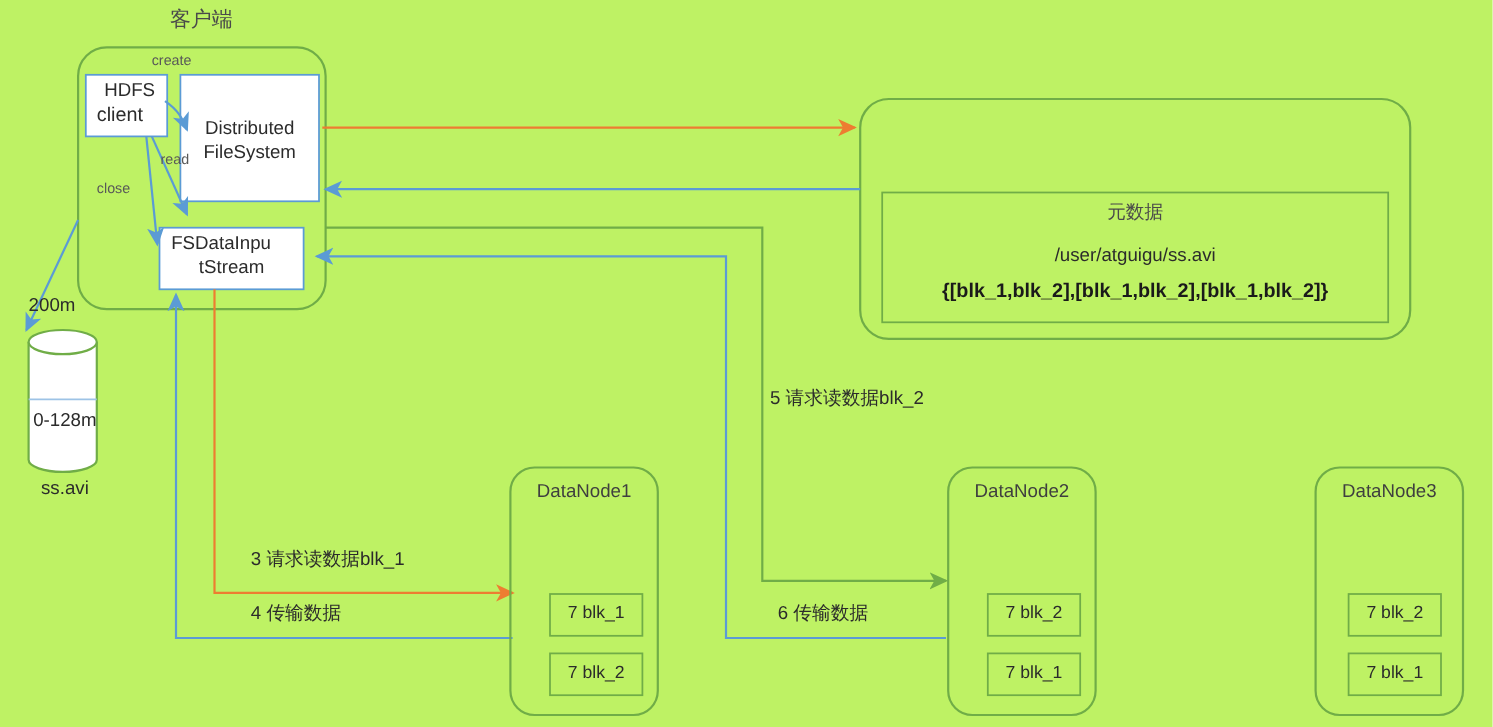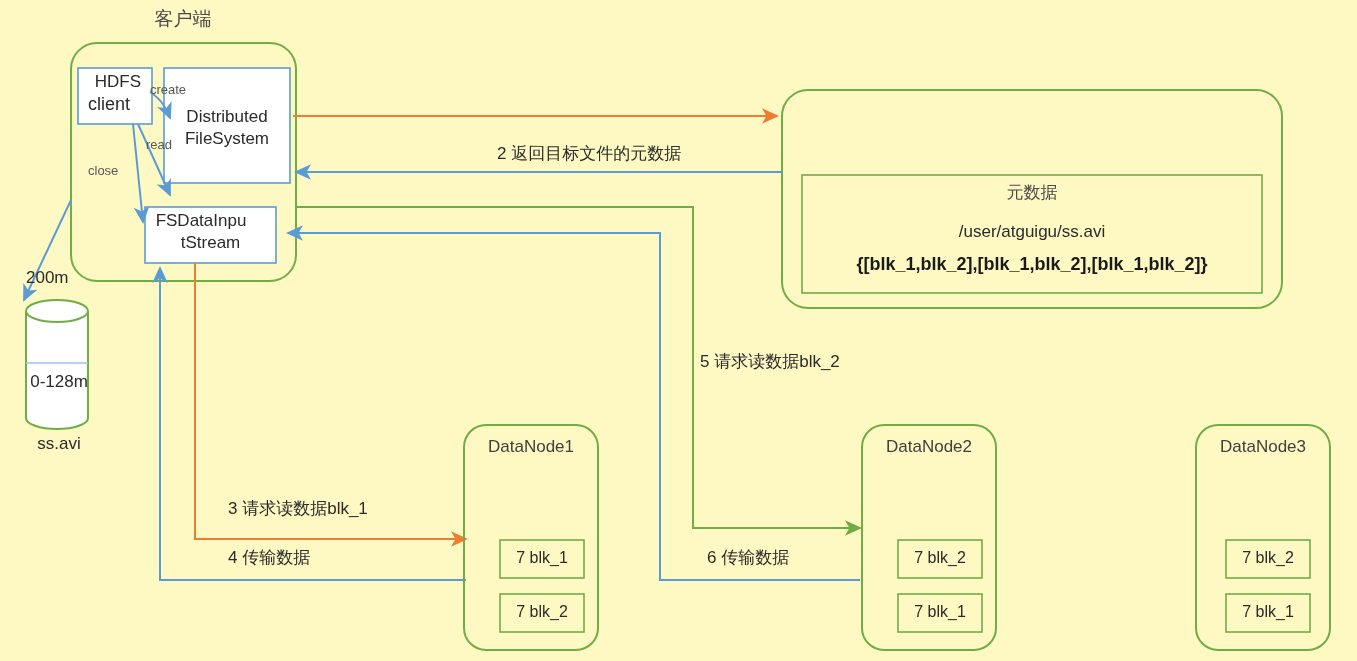--- a/index.html
+++ b/index.html
@@ -4,21 +4,21 @@
 <style>
   html, body {
     margin: 0;
     padding: 0;
     background: #ffffff;
   }
   #canvas {
     position: relative;
     width: 1357px;
     height: 661px;
-    background: #fef9c3;
+    background: #bef264;
     font-family: "Liberation Sans", "DejaVu Sans", sans-serif;
     overflow: hidden;
   }
   svg.layer {
     position: absolute;
     left: 0;
     top: 0;
     width: 1357px;
     height: 661px;
     pointer-events: none;
@@ -102,21 +102,21 @@
     <rect x="898" y="540" width="84" height="38" fill="none" stroke="#70ad47" stroke-width="1.6"></rect>
     <rect x="898" y="594" width="84" height="38" fill="none" stroke="#70ad47" stroke-width="1.6"></rect>
 
     <rect x="1196" y="425" width="134" height="225" rx="22" ry="22" fill="none" stroke="#70ad47" stroke-width="2"></rect>
     <rect x="1226" y="540" width="84" height="38" fill="none" stroke="#70ad47" stroke-width="1.6"></rect>
     <rect x="1226" y="594" width="84" height="38" fill="none" stroke="#70ad47" stroke-width="1.6"></rect>
   </svg>
 
   <div class="lbl lbl-center t-client-title" style="left:108px; top:8px; width:150px;">客户端</div>
 
-  <div class="lbl lbl-center t-small" style="left:133px; top:47px; width:70px;margin-top:35px;">create</div>
+  <div class="lbl lbl-center t-small" style="left:121px; top:47px; width:70px;">create</div>
 
   <div class="lbl lbl-center t-box" style="left:78px; top:72px; width:63px;text-align:right;">HDFS</div>
   <div class="lbl lbl-center t-small" style="left:78px; top:94px; width:62px; font-size:18px; color:#2b2b2b;">client</div>
 
   <div class="lbl lbl-center t-box" style="left:164px; top:107px; width:126px;">Distributed</div>
   <div class="lbl lbl-center t-box" style="left:164px; top:129px; width:126px;">FileSystem</div>
 
   <div class="lbl t-small" style="left:146px; top:137px;">read</div>
   <div class="lbl t-small" style="left:88px; top:163px;">close</div>
 
@@ -124,21 +124,20 @@
   <div class="lbl lbl-center t-box" style="left:145px; top:233px; width:131px;">tStream</div>
 
   <div class="lbl t-cyl" style="left:26px; top:268px;">200m</div>
   <div class="lbl lbl-center t-cyl" style="left:26px; top:372px; width:66px;">0-128m</div>
   <div class="lbl lbl-center t-cyl" style="left:14px; top:434px; width:90px;text-align:center;">ss.avi</div>
 
   <div class="lbl lbl-center t-meta-title" style="left:802px; top:183px; width:460px;">元数据</div>
   <div class="lbl lbl-center t-meta-path" style="left:802px; top:222px; width:460px;">/user/atguigu/ss.avi</div>
   <div class="lbl lbl-center t-meta-blocks" style="left:802px; top:254px; width:460px;">{[blk_1,blk_2],[blk_1,blk_2],[blk_1,blk_2]}</div>
 
-  <div class="lbl t-flow" style="left:497px; top:144px;">2 返回目标文件的元数据</div>
   <div class="lbl t-flow" style="left:228px; top:499px;">3 请求读数据blk_1</div>
   <div class="lbl t-flow" style="left:228px; top:548px;">4 传输数据</div>
   <div class="lbl t-flow" style="left:700px; top:352px;">5 请求读数据blk_2</div>
   <div class="lbl t-flow" style="left:707px; top:548px;">6 传输数据</div>
 
   <div class="lbl lbl-center t-node-title" style="left:464px; top:437px; width:134px;">DataNode1</div>
   <div class="lbl lbl-center t-blk" style="left:500px; top:549px; width:84px;">7 blk_1</div>
   <div class="lbl lbl-center t-blk" style="left:500px; top:603px; width:84px;">7 blk_2</div>
 
   <div class="lbl lbl-center t-node-title" style="left:862px; top:437px; width:134px;">DataNode2</div>

